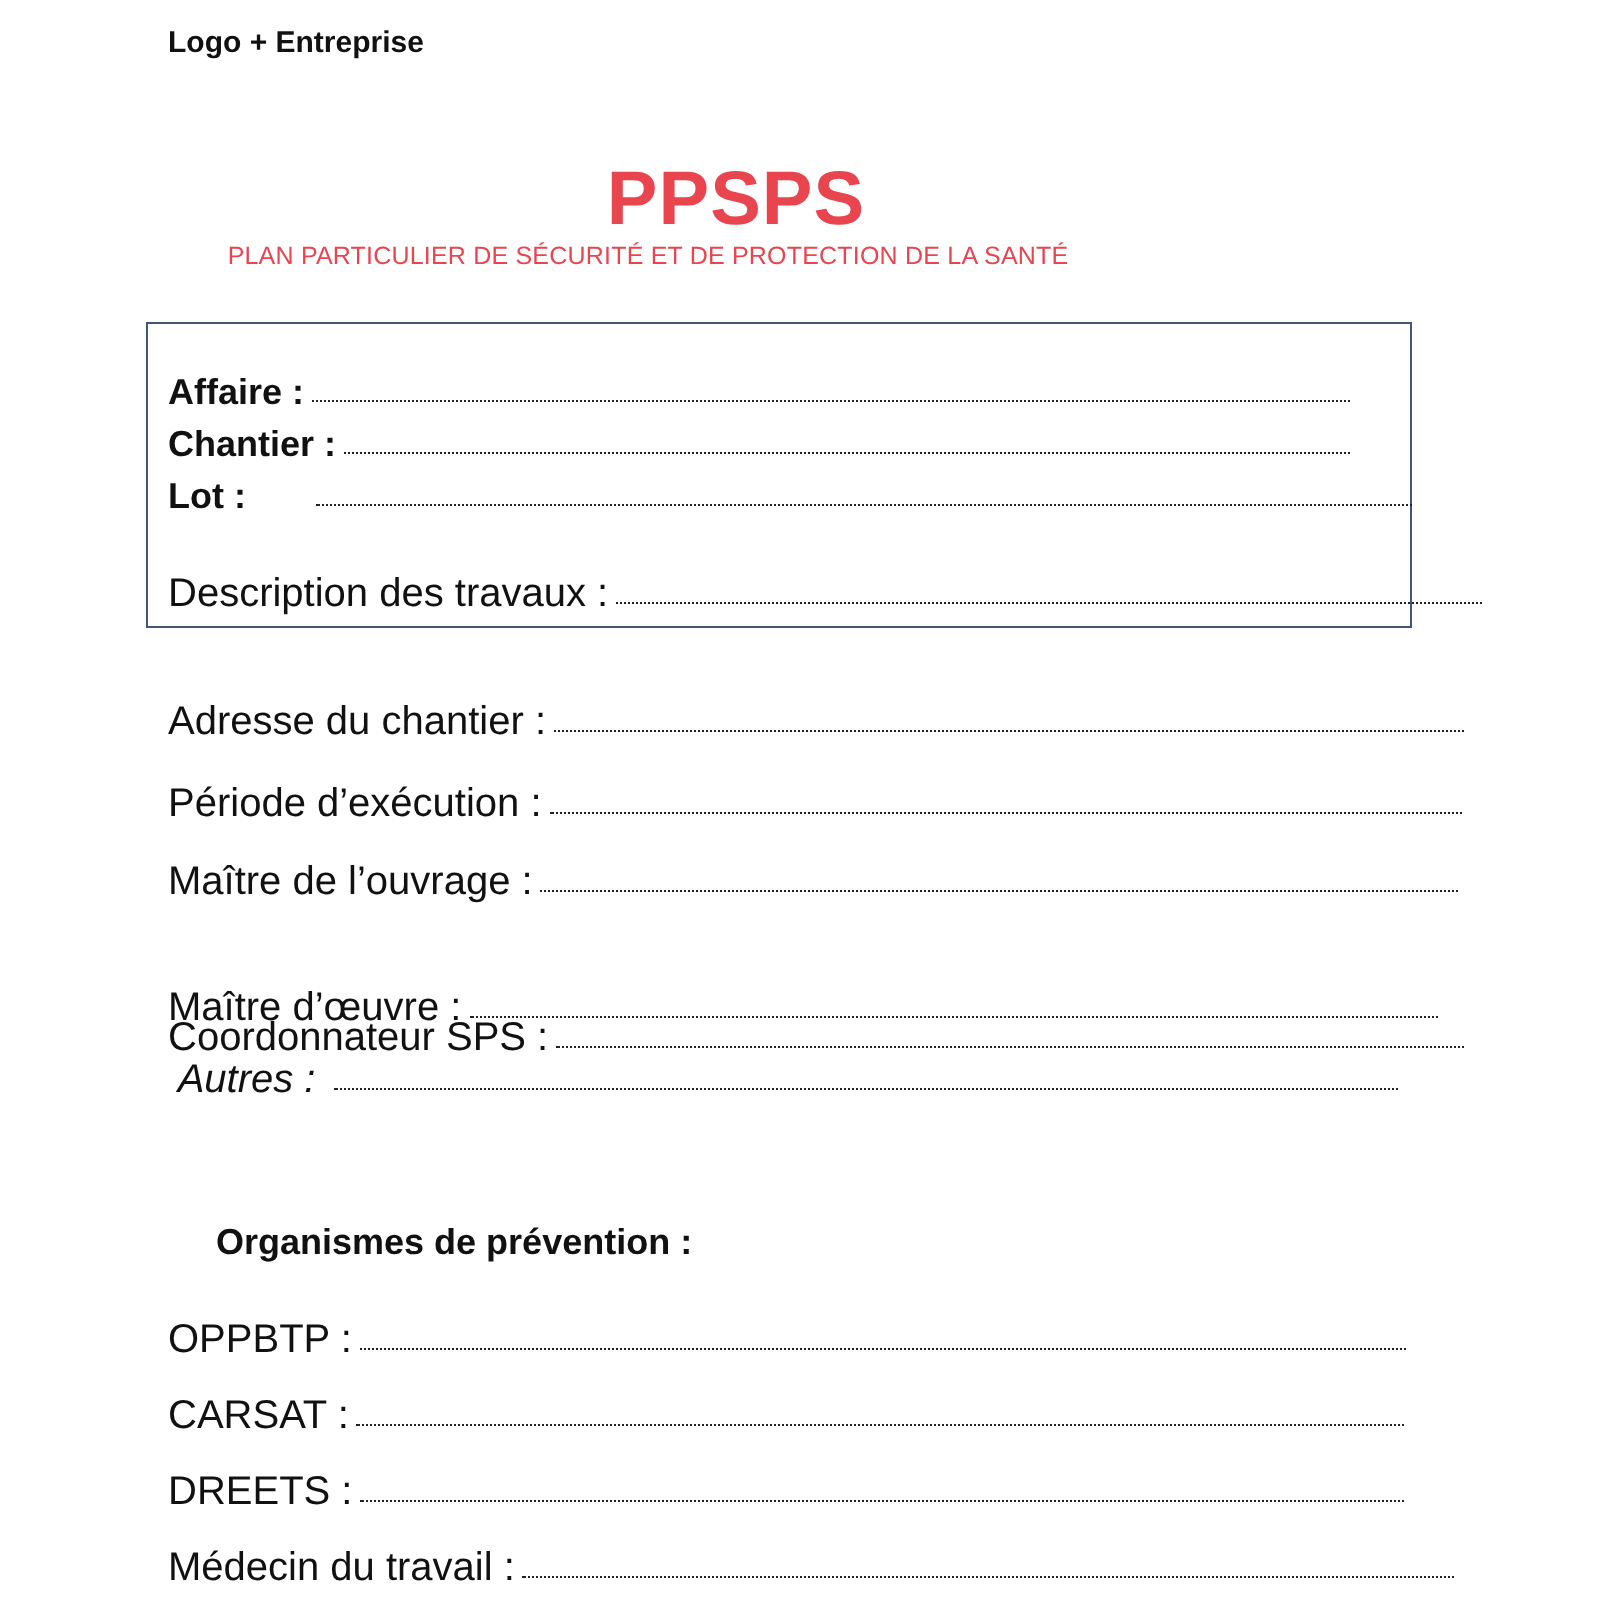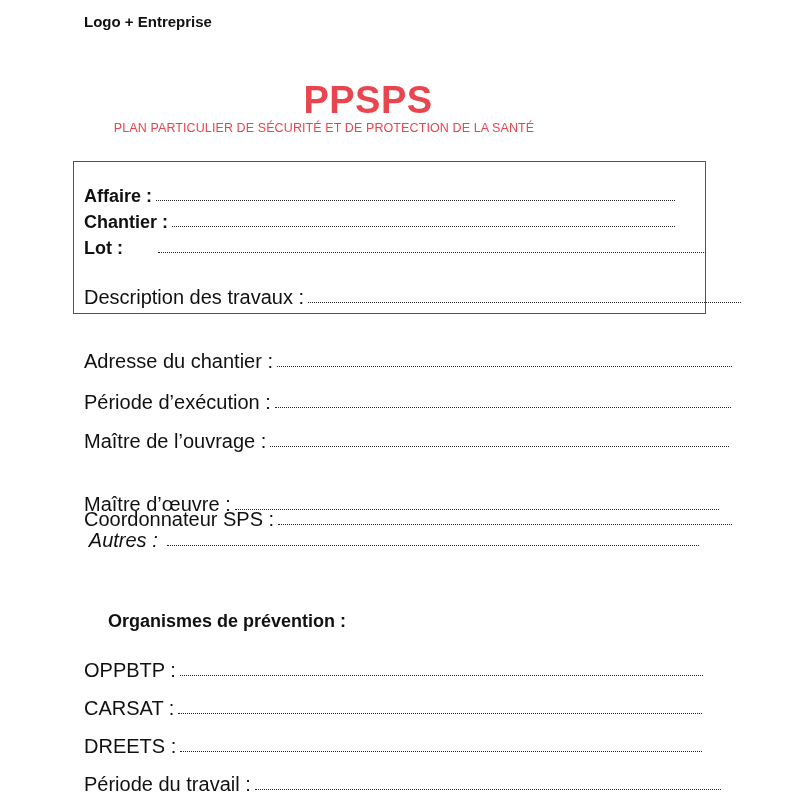--- a/index.html
+++ b/index.html
@@ -136,15 +136,15 @@
 </div>
 <div class="row normal" style="top:697px;">
   <span class="label">CARSAT : </span>
   <span class="dots" style="width: 524px;"></span>
 </div>
 <div class="row normal" style="top:735px;">
   <span class="label">DREETS : </span>
   <span class="dots" style="width: 522px;"></span>
 </div>
 <div class="row normal" style="top:773px;">
-  <span class="label">Période du travail : </span>
+  <span class="label">Médecin du travail : </span>
   <span class="dots" style="width: 466px;"></span>
 </div>
 
 </body></html>

